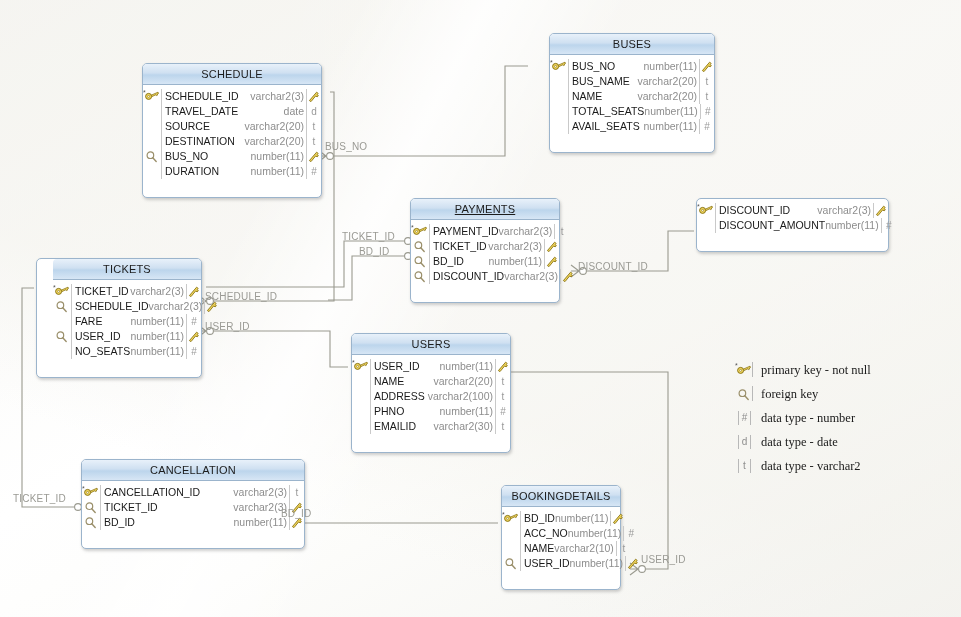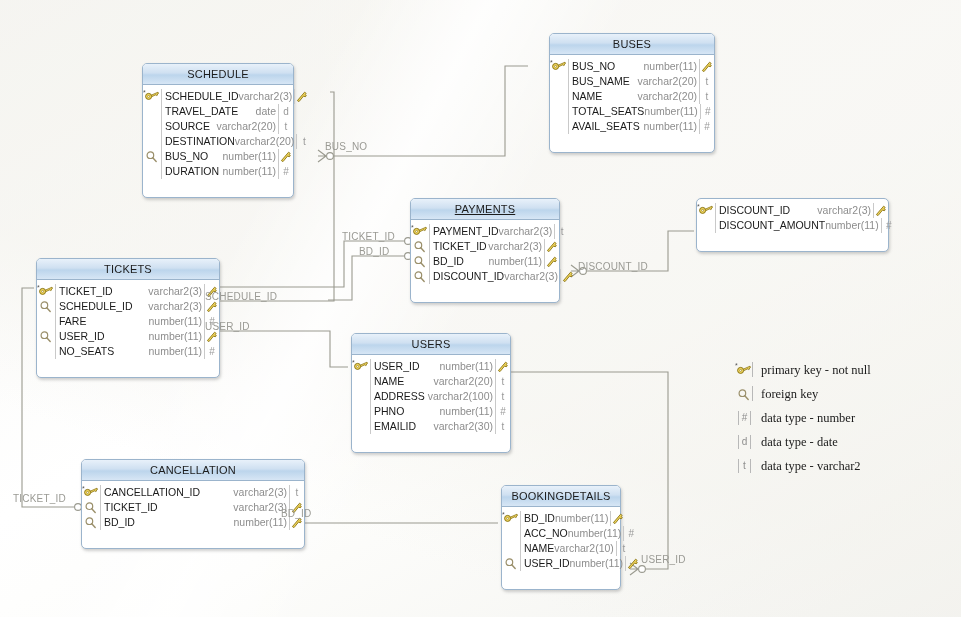--- a/index.html
+++ b/index.html
@@ -139,21 +139,21 @@
       <path d="M412 256 L420 250 M412 256 L420 262 M412 256 L420 256"></path>
       <path d="M579 271 L571 265 M579 271 L571 277 M579 271 L571 271"></path>
       <path d="M206 331 L198 325 M206 331 L198 337 M206 331 L198 331"></path>
       <path d="M82 507 L90 501 M82 507 L90 513 M82 507 L90 507"></path>
       <path d="M282 523 L274 517 M282 523 L274 529 M282 523 L274 523"></path>
       <path d="M638 569 L630 563 M638 569 L630 575 M638 569 L630 569"></path>
     </g>
   </svg>
 
   <div id="tables-layer">
-      <div class="table" style="left: 142px; top: 63px; width: 152px;">
+      <div class="table" style="left: 142px; top: 63px; width: 180px;">
         <div class="tbl-head"><span>SCHEDULE</span></div>
         <div class="tbl-body">
           <div class="row">
             <div class="gut">
               <span class="star">*</span>
               <span class="ico"><svg viewBox="0 0 14 13" width="14" height="13">
                   <circle cx="3.6" cy="6.4" r="3.0" fill="#f2d75e" stroke="#8a7414" stroke-width="1"></circle>
                   <circle cx="3.6" cy="6.4" r="1.0" fill="#ffffff" stroke="#8a7414" stroke-width=".6"></circle>
                   <path d="M6.2 5.2 L13 2.2 L13.6 3.4 L12.2 4.1 L12.7 5.0 L11.5 5.6 L11.0 4.7 L6.9 6.6 Z" fill="#f2d75e" stroke="#8a7414" stroke-width=".8" stroke-linejoin="round"></path>
                 </svg></span>
@@ -336,21 +336,21 @@
             </div>
           </div>
           <div class="row">
             <div class="gut"></div>
             <div class="colname">DISCOUNT_AMOUNT</div>
             <div class="coltype">number(11)</div>
             <div class="tail">#</div>
           </div>
         </div>
       </div>
-      <div class="table" style="left: 36px; top: 258px; width: 184px;">
+      <div class="table" style="left: 36px; top: 258px; width: 166px; padding-left: 16px;">
         <div class="tbl-head"><span>TICKETS</span></div>
         <div class="tbl-body">
           <div class="row">
             <div class="gut">
               <span class="star">*</span>
               <span class="ico"><svg viewBox="0 0 14 13" width="14" height="13">
                   <circle cx="3.6" cy="6.4" r="3.0" fill="#f2d75e" stroke="#8a7414" stroke-width="1"></circle>
                   <circle cx="3.6" cy="6.4" r="1.0" fill="#ffffff" stroke="#8a7414" stroke-width=".6"></circle>
                   <path d="M6.2 5.2 L13 2.2 L13.6 3.4 L12.2 4.1 L12.7 5.0 L11.5 5.6 L11.0 4.7 L6.9 6.6 Z" fill="#f2d75e" stroke="#8a7414" stroke-width=".8" stroke-linejoin="round"></path>
                 </svg></span>

